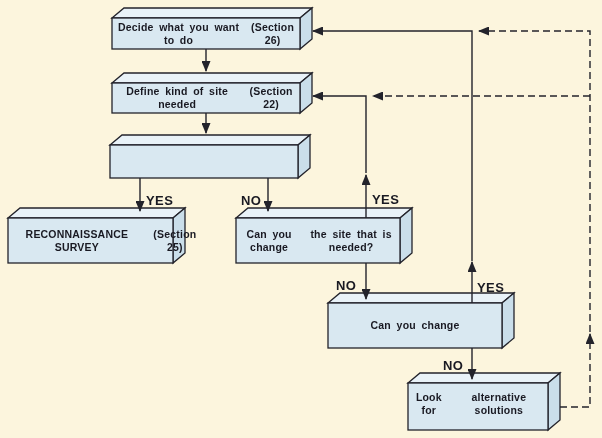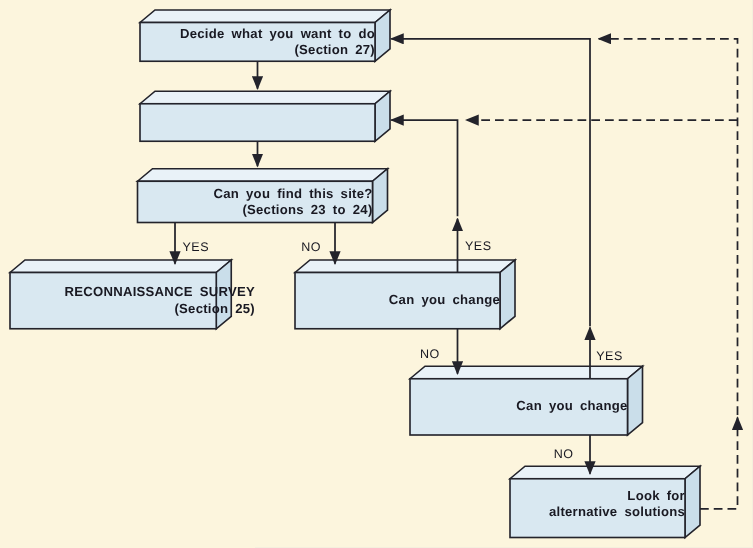--- a/index.html
+++ b/index.html
@@ -17,28 +17,28 @@
     background:var(--background);overflow:hidden;
   }
   .layer{position:absolute;left:0;top:0;}
   .face-front{fill:var(--box-front);stroke:var(--line);stroke-width:1.3px;}
   .face-top{fill:var(--box-top);stroke:var(--line);stroke-width:1.3px;}
   .face-side{fill:var(--box-side);stroke:var(--line);stroke-width:1.3px;}
   .conn{fill:none;stroke:var(--line);stroke-width:1.4px;}
   .dashed{stroke-dasharray:7 4;}
   .ah{fill:var(--line);stroke:none;}
   .box-text{
-    position:absolute;display:flex;flex-direction:column;
-    justify-content:center;align-items:flex-end;text-align:center;
+    position:absolute;display:flex;
+    justify-content:center;align-items:center;text-align:center;
     font-weight:bold;font-size:10.5px;line-height:13px;
     color:var(--text);word-spacing:2.5px;letter-spacing:0.2px;
     pointer-events:none;
   }
   .branch-label{
-    position:absolute;font-weight:normal;font-size:10px;
+    position:absolute;font-weight:bold;font-size:13px;
     letter-spacing:0.4px;color:var(--text);
   }
 </style>
 </head>
 <body>
 
 <div class="stage">
 
   <svg class="layer" width="602" height="438" viewBox="0 0 602 438">
     <defs>
@@ -100,36 +100,37 @@
     <path class="conn" d="M366,218 L366,175" marker-end="url(#ah)"></path>
     <path class="conn" d="M366,173 L366,96 L313,96" marker-end="url(#ah)"></path>
     <path class="conn" d="M366,263 L366,299" marker-end="url(#ah)"></path>
     <path class="conn" d="M472,303 L472,262" marker-end="url(#ah)"></path>
     <path class="conn" d="M472,261 L472,31 L313,31" marker-end="url(#ah)"></path>
     <path class="conn" d="M472,348 L472,379" marker-end="url(#ah)"></path>
   </svg>
 
   <div class="box-text" style="left:112px;top:18px;width:188px;height:31px">
     <div>Decide what you want to do</div>
-    <div>(Section 27)</div>
+    <div>(Section 26)</div>
   </div>
 
+  <div class="box-text" style="left:112px;top:83px;width:188px;height:30px">
+    <div>Define kind of site needed</div>
+    <div>(Section 22)</div>
+  </div>
 
-  <div class="box-text" style="left:110px;top:145px;width:188px;height:33px">
-    <div>Can you find this site?</div>
-    <div>(Sections 23 to 24)</div>
-  </div>
 
   <div class="box-text" style="left:8px;top:218px;width:196px;height:45px">
     <div>RECONNAISSANCE SURVEY</div>
     <div>(Section 25)</div>
   </div>
 
   <div class="box-text" style="left:236px;top:218px;width:164px;height:45px">
     <div>Can you change</div>
+    <div>the site that is needed?</div>
   </div>
 
   <div class="box-text" style="left:328px;top:303px;width:174px;height:45px">
     <div>Can you change</div>
   </div>
 
   <div class="box-text" style="left:408px;top:383px;width:140px;height:42px">
     <div>Look for</div>
     <div>alternative solutions</div>
   </div>

